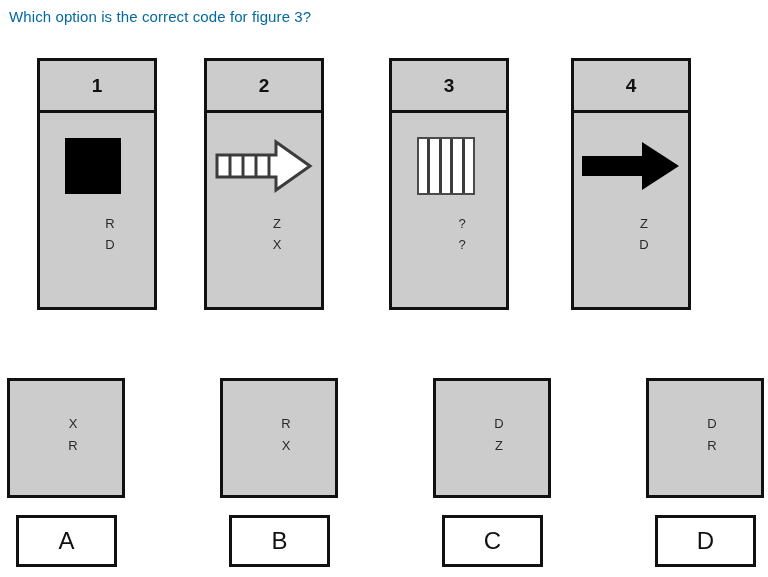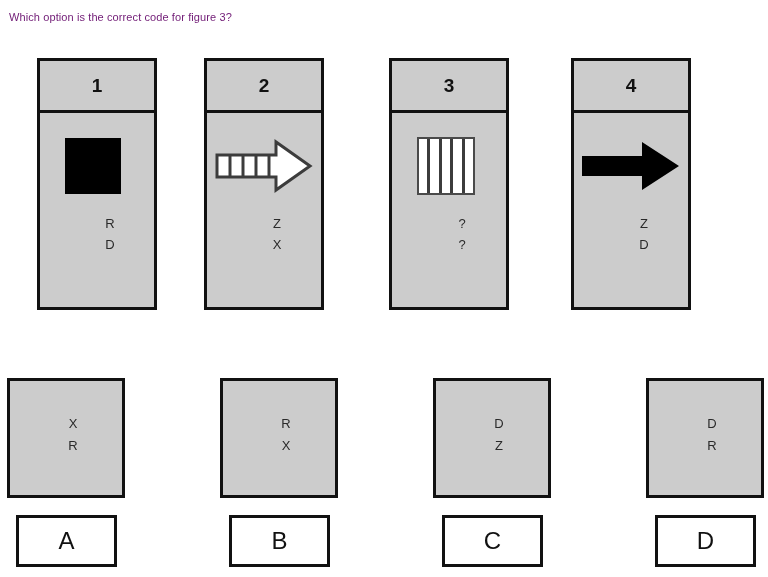--- a/index.html
+++ b/index.html
@@ -14,23 +14,23 @@
     font-family: "Liberation Sans", sans-serif;
     color: #1a1a1a;
     overflow: hidden;
   }
 
   
   #question-title {
     position: absolute;
     left: 9px;
     top: 6px;
-    font-size: 11px;
+    font-size: 15px;
     line-height: 22px;
-    color: #701a75;
+    color: #0369a1;
     letter-spacing: 0.1px;
     white-space: nowrap;
   }
 
   
   #figures-row {
     position: absolute;
     left: 0;
     top: 58px;
     width: 768px;

